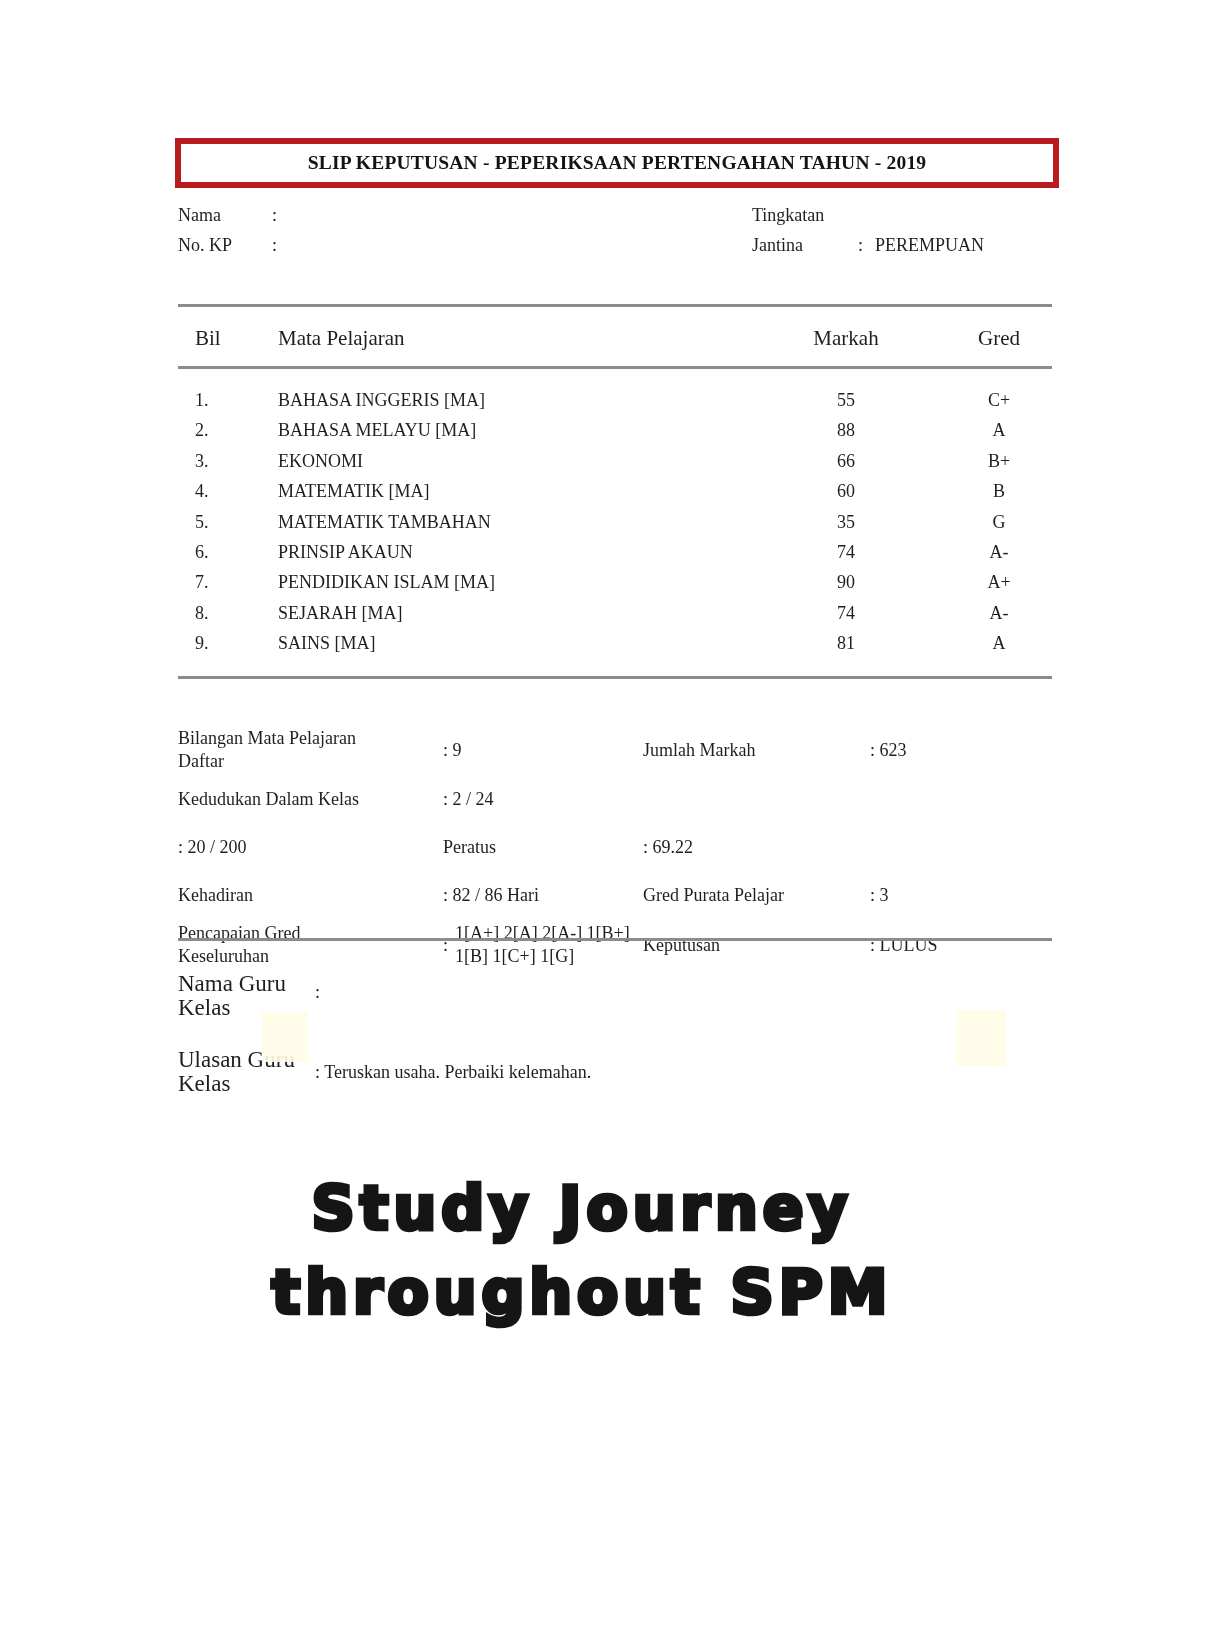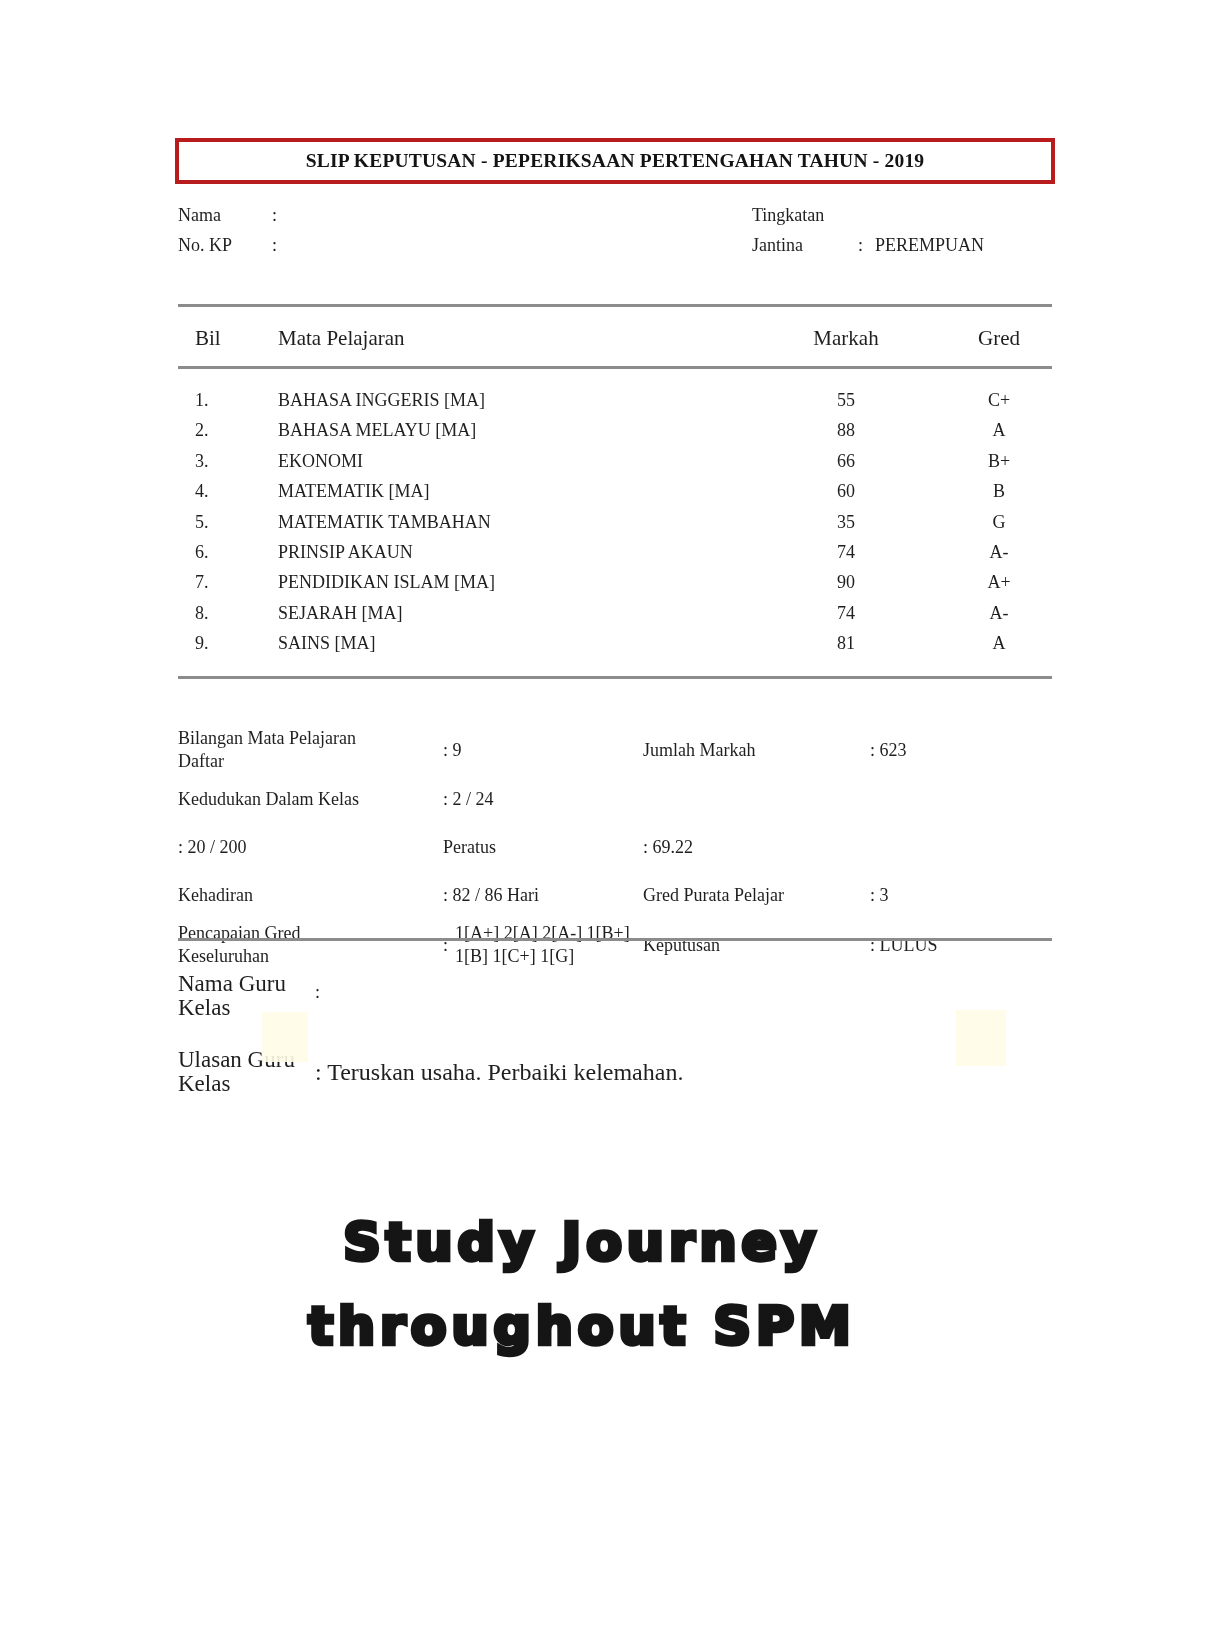--- a/index.html
+++ b/index.html
@@ -8,21 +8,21 @@
     width:1220px;height:1627px;
     background:#ffffff;
     font-family:"Liberation Serif","DejaVu Serif",serif;
     color:#1f1f1f;
     overflow:hidden;
   }
   .abs{position:absolute;}
   
   .title-box{
     left:175px;top:138px;width:872px;height:38px;
-    border:4px solid #b91c1c;background:#ffffff;
+    border:6px solid #b91c1c;background:#ffffff;
     display:flex;align-items:center;justify-content:center;
   }
   .title-text{font-weight:bold;font-size:19.5px;letter-spacing:.2px;color:#141414;}
   
   .info{left:178px;top:200px;width:874px;font-size:18px;}
   .info-row{position:relative;height:30px;line-height:30px;}
   .i-label{position:absolute;left:0;}
   .i-colon{position:absolute;left:94px;}
   .i-label2{position:absolute;left:574px;}
   .i-colon2{position:absolute;left:680px;}
@@ -42,29 +42,29 @@
   .srow{display:grid;grid-template-columns:265px 200px 227px 182px;align-items:center;}
   .sc{line-height:23px;}
   .h56{height:56px}.h42{height:42px}.h54{height:54px}.h58{height:58px}
   .w215{display:inline-block;max-width:215px;}
   .w185{display:inline-block;max-width:185px;}
   .w170{display:inline-block;max-width:170px;}
   .multi{display:flex;align-items:center;gap:7px;}
   
   .f-label{font-size:23px;line-height:24px;width:120px;}
   .f-colon{font-size:18px;line-height:24px;}
-  .f-value{font-size:24px;line-height:24px;}
+  .f-value{font-size:18px;line-height:24px;}
   .hl{background:rgba(255,252,232,0.9);z-index:3;}
   
   .handwriting{
-    left:0;top:1200px;width:1164px;
+    left:0;top:1166px;width:1164px;
     text-align:center;
     font-family:"DejaVu Sans",sans-serif;
     font-weight:bold;
-    font-size:52px;line-height:84px;
+    font-size:60px;line-height:84px;
     letter-spacing:5px;
     color:#151515;
     -webkit-text-stroke:4.5px #151515;
   }
 </style>
 </head>
 <body>
 
 <div class="page">
 

